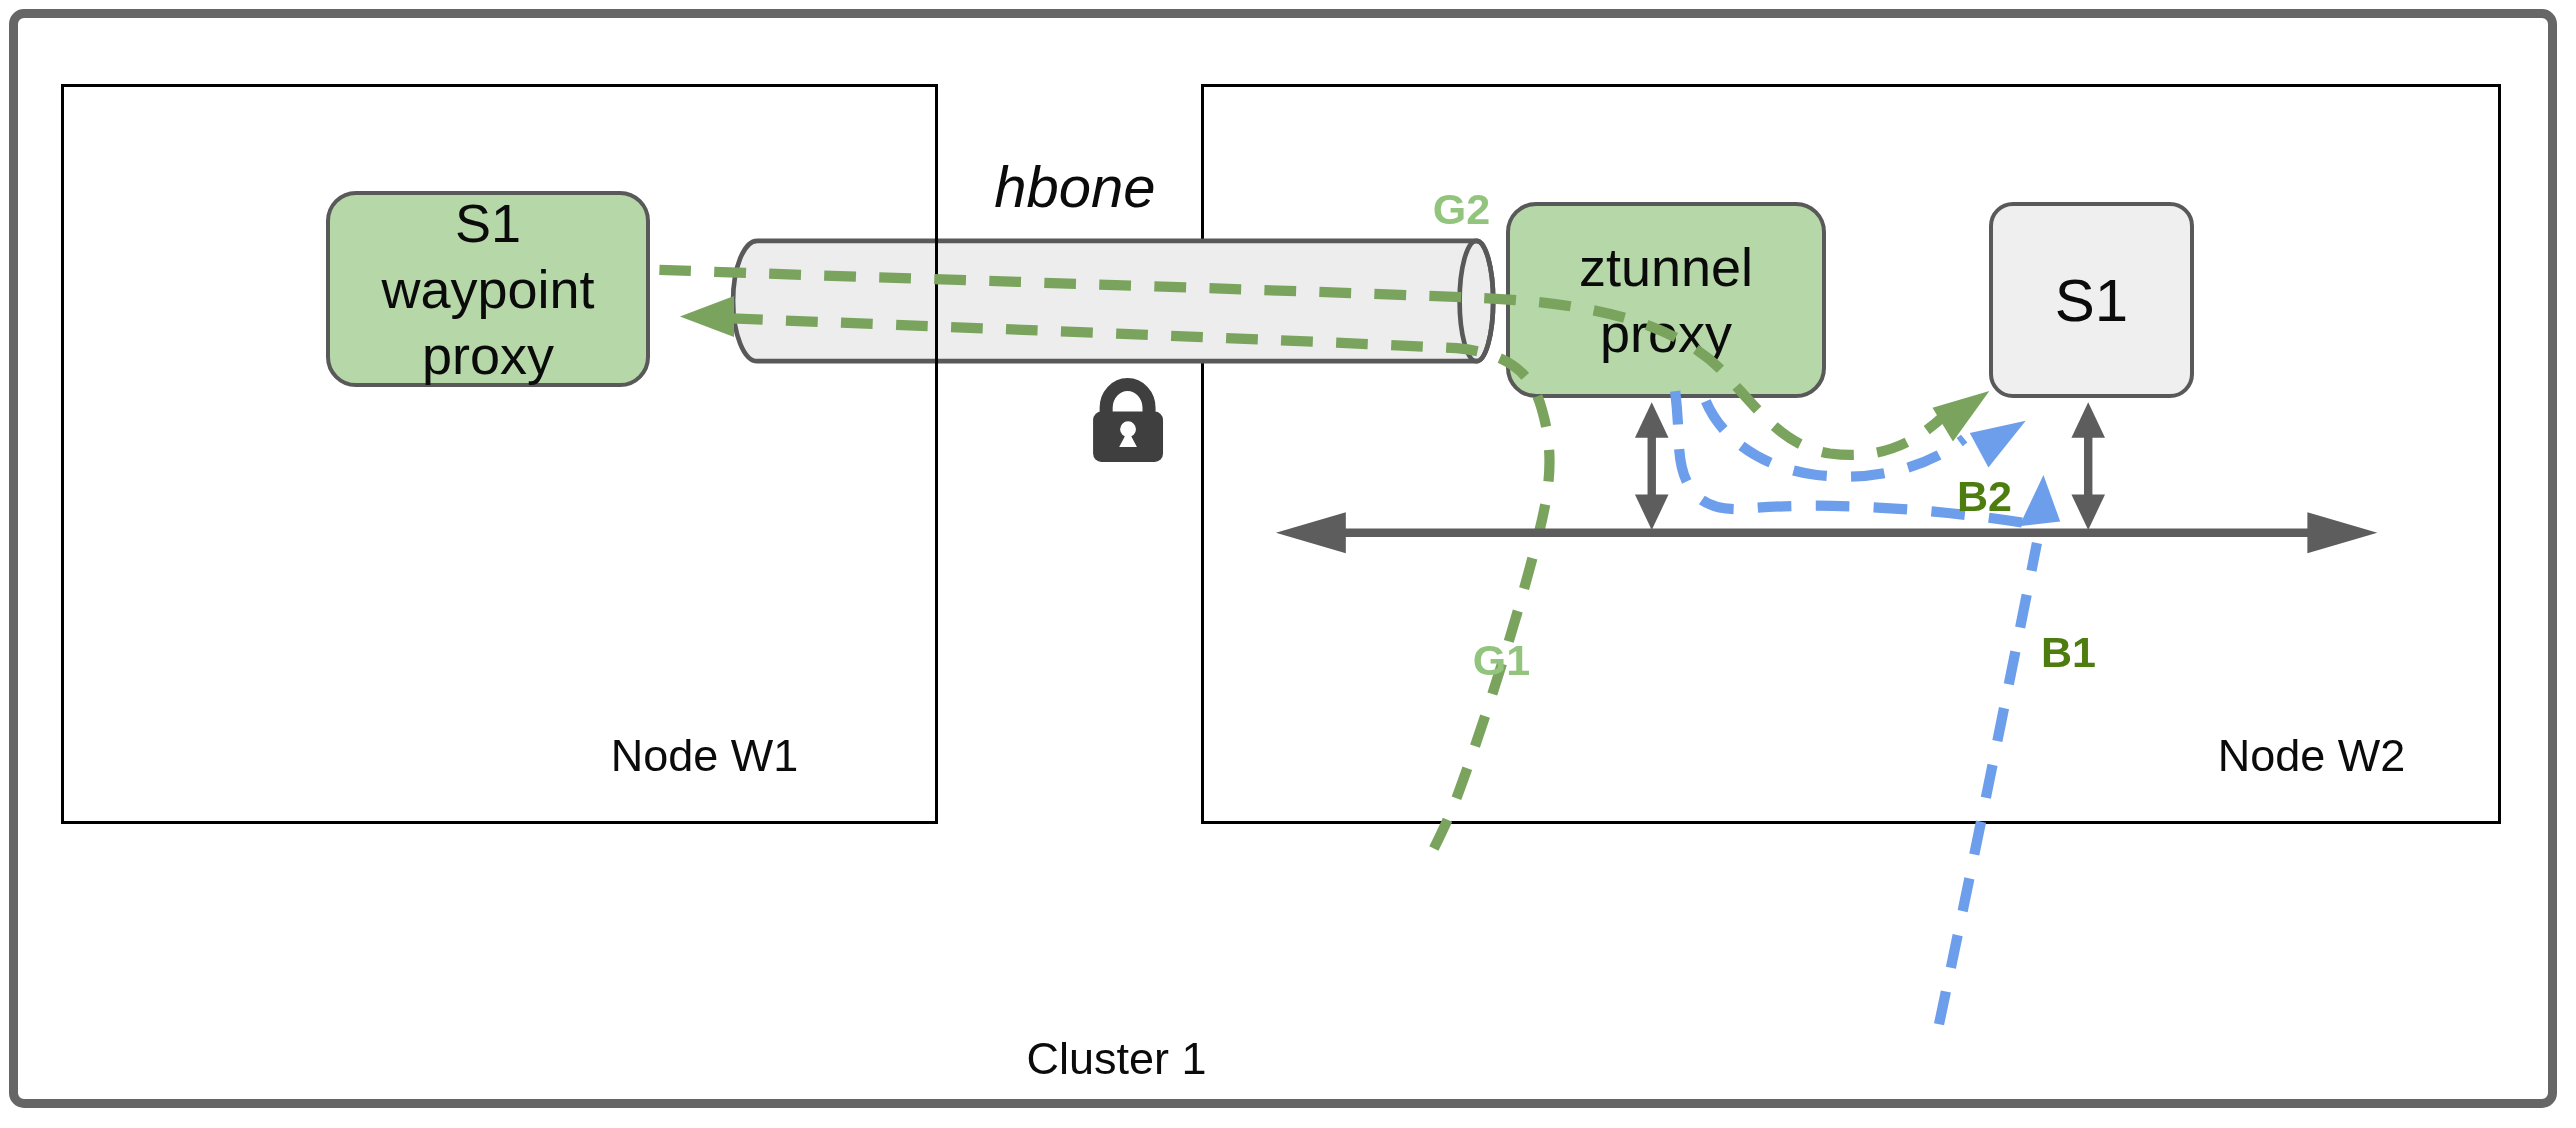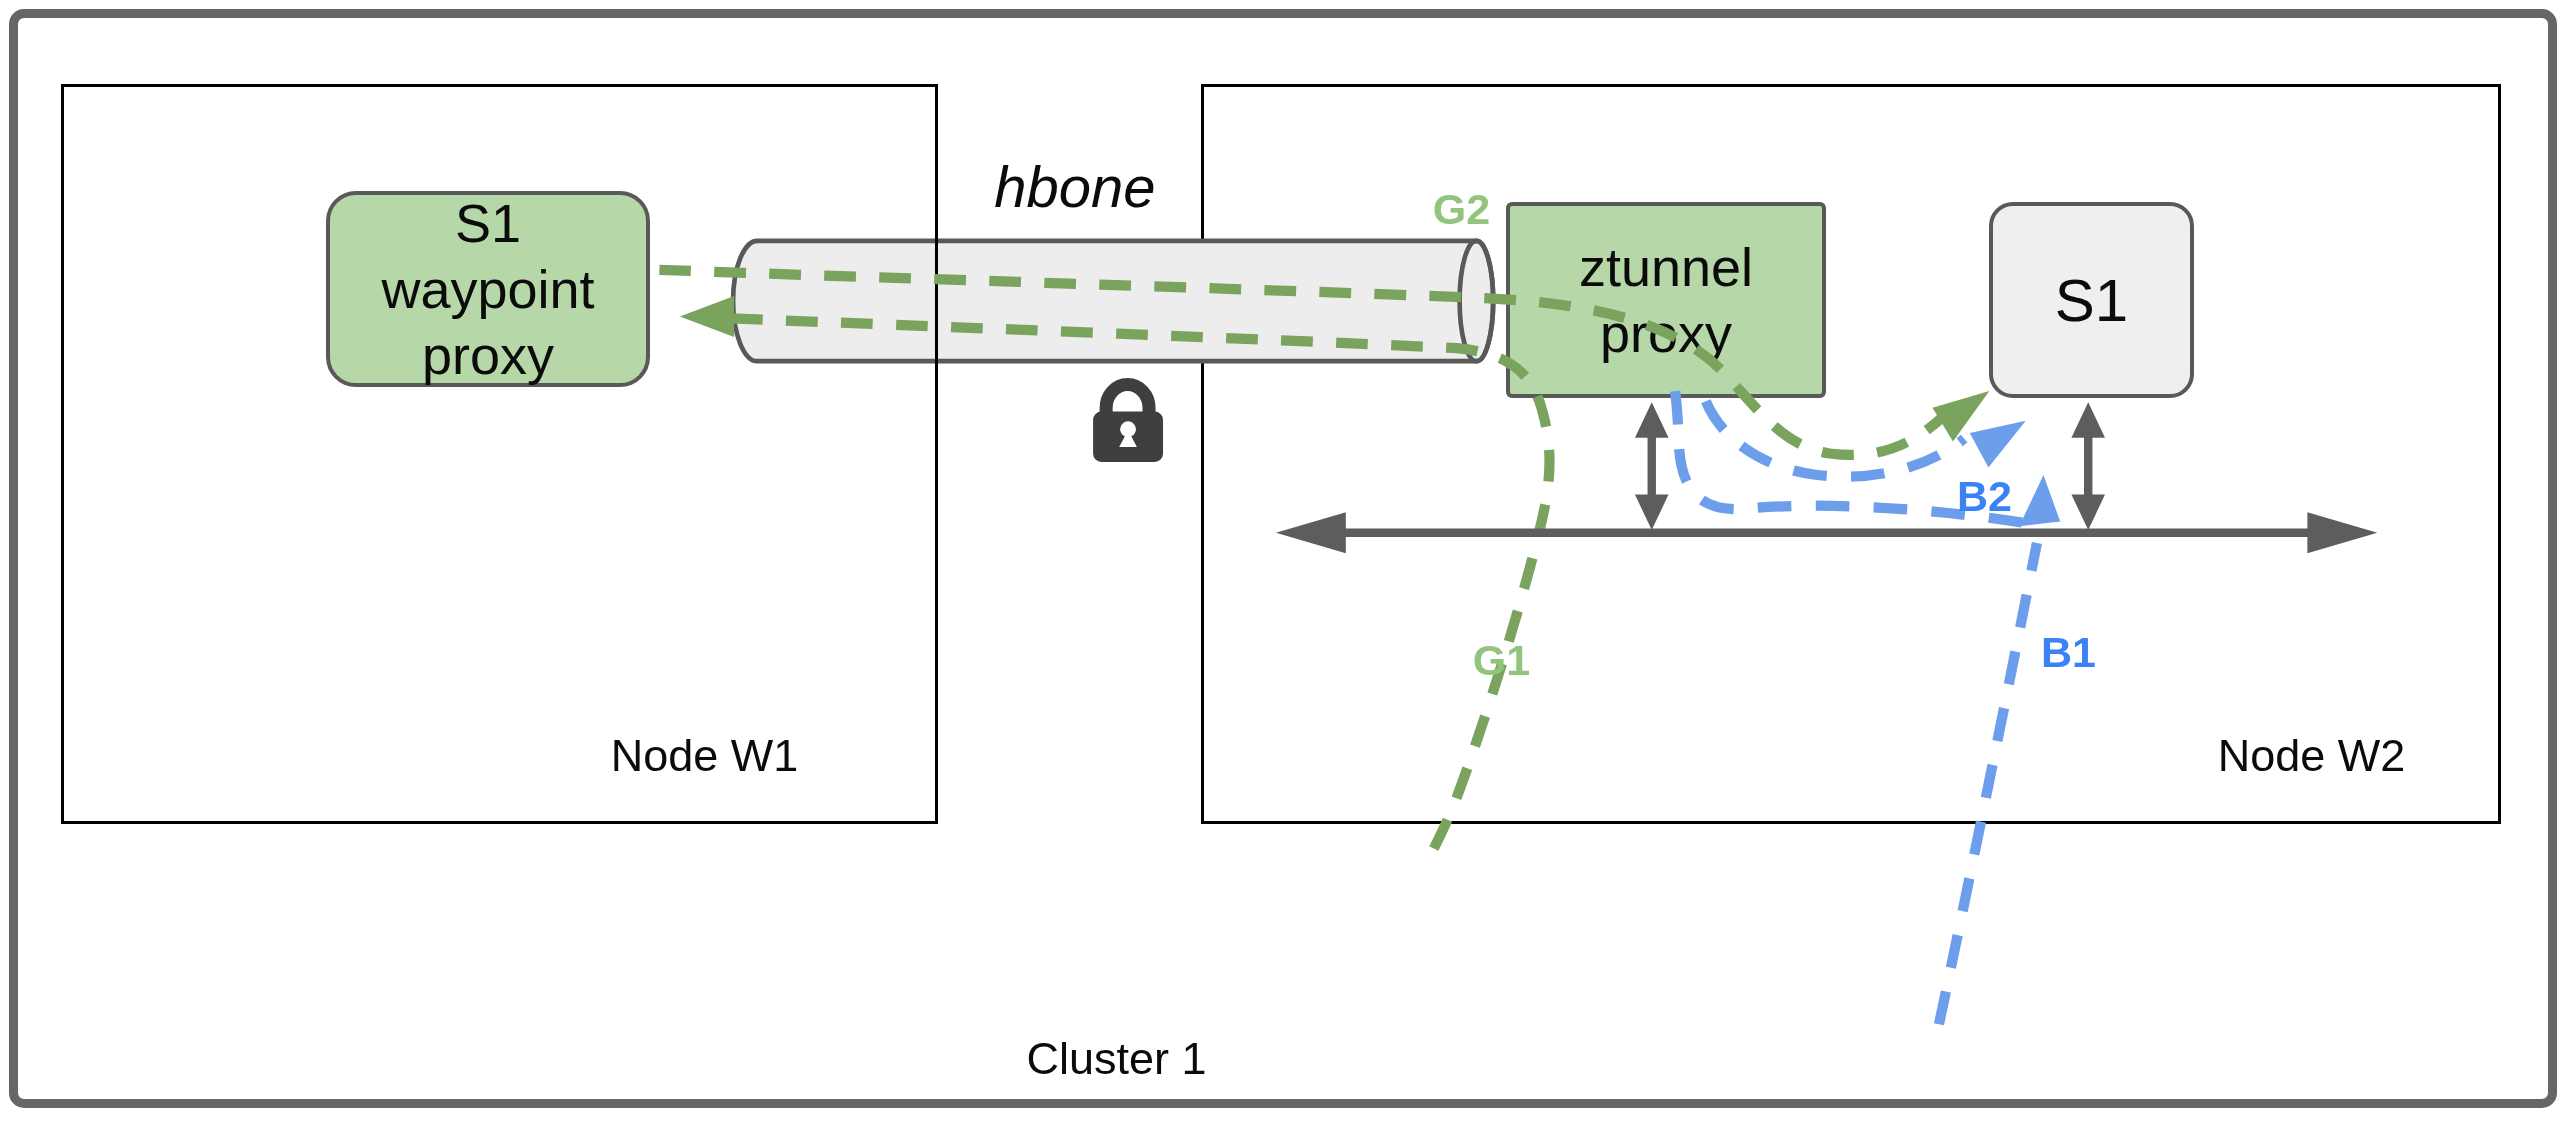--- a/index.html
+++ b/index.html
@@ -19,29 +19,29 @@
   .svg-tunnel{z-index:3;}
   .svg-flows{z-index:6;}
   
   .shape{position:absolute;box-sizing:border-box;border:4.7px solid #595959;z-index:5;
          display:flex;flex-direction:column;align-items:center;justify-content:center;
          text-align:center;color:#0b0b0b;}
   .green-shape{background:#b6d7a8;}
   .gray-shape{background:#efefef;}
   .waypoint-box{left:326px;top:191px;width:324px;height:196px;border-radius:30px;
                 font-size:54px;line-height:66px;}
-  .ztunnel-box{left:1506px;top:202px;width:320px;height:196px;border-radius:6px;
+  .ztunnel-box{left:1506px;top:202px;width:320px;height:196px;border-radius:30px;
                font-size:54px;line-height:66px;}
   .service-box{left:1989px;top:202px;width:205px;height:196px;border-radius:24px;font-size:60px;}
   
   .lbl{position:absolute;color:#0b0b0b;z-index:7;white-space:nowrap;}
   .hbone-label{left:935px;top:153px;width:280px;font-size:58px;font-style:italic;text-align:center;}
   .flow-label{font-weight:bold;font-size:43px;}
   .green-label{color:#93c47d;}
-  .blue-label{color:#3b82f6;}
+  .blue-label{color:#4d7c0f;}
   .g2-label{left:1424px;top:185px;width:75px;text-align:center;}
   .g1-label{left:1464px;top:636px;width:75px;text-align:center;}
   .b2-label{left:1947px;top:472px;width:75px;text-align:center;}
   .b1-label{left:2031px;top:628px;width:75px;text-align:center;}
   .node-label{font-size:45px;}
   .nodew1-label{left:518px;top:730px;width:373px;text-align:center;}
   .nodew2-label{left:2125px;top:730px;width:373px;text-align:center;}
   .cluster-label{left:930px;top:1033px;width:373px;text-align:center;font-size:45px;}
 </style>
 </head>

